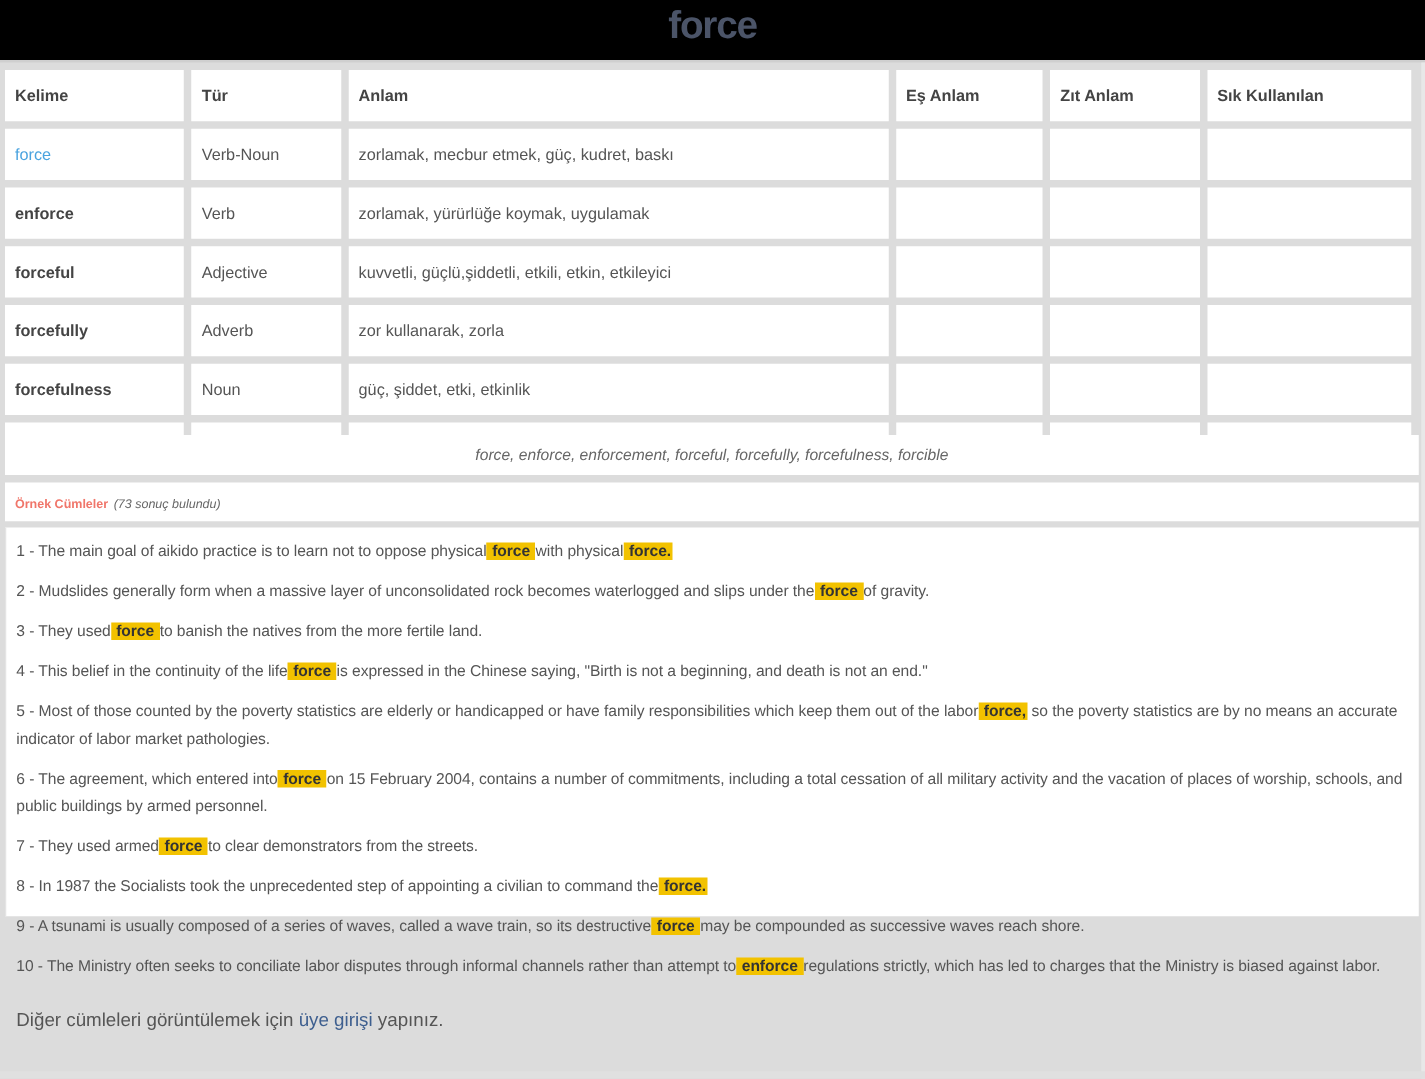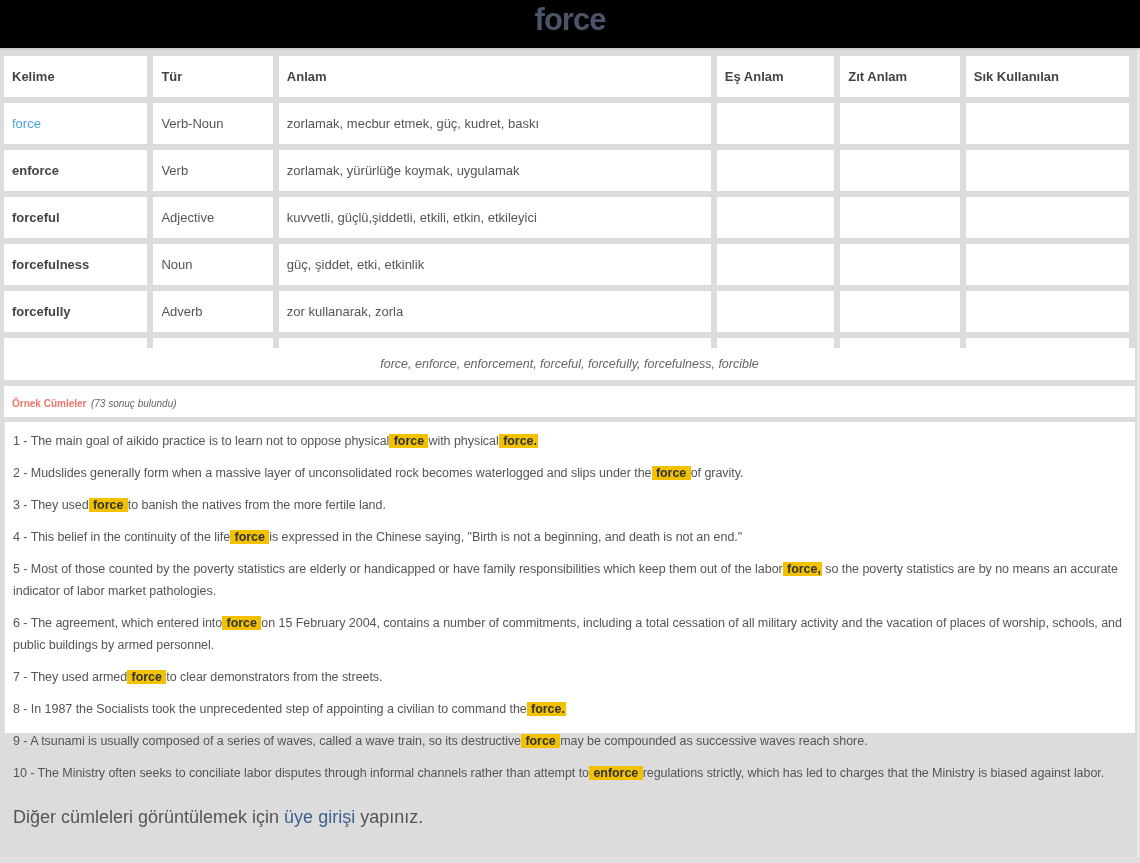--- a/index.html
+++ b/index.html
@@ -83,21 +83,21 @@
       margin-bottom: 10px;
       letter-spacing: -0.05px;
     }
     .hl {
       background: #f2c200;
       color: #333;
       font-weight: bold;
       padding: 0 1px;
     }
     .login-note {
-      font-size: 18px;
+      font-size: 15px;
       color: #555;
       margin-top: 22px;
       line-height: 22px;
     }
     .login-note a { color: #3e5f8f; text-decoration: none; }
     .right-edge {
       position: absolute; left: 1137px; top: 50px; width: 3px; height: 813px; background: #e8e8e8;
     }
     .bottom-edge {
       position: absolute; left: 0; top: 857px; width: 1140px; height: 6px; background: #e0e0e0;
@@ -141,31 +141,31 @@
     </tr>
     <tr>
       <td class="word">forceful</td>
       <td>Adjective</td>
       <td>kuvvetli, güçlü,şiddetli, etkili, etkin, etkileyici</td>
       <td></td>
       <td></td>
       <td></td>
     </tr>
     <tr>
+      <td class="word">forcefully</td>
+      <td>Adverb</td>
+      <td>zor kullanarak, zorla</td>
+      <td></td>
+      <td></td>
+      <td></td>
+    </tr>
+    <tr>
       <td class="word">forcefulness</td>
       <td>Noun</td>
       <td>güç, şiddet, etki, etkinlik</td>
-      <td></td>
-      <td></td>
-      <td></td>
-    </tr>
-    <tr>
-      <td class="word">forcefully</td>
-      <td>Adverb</td>
-      <td>zor kullanarak, zorla</td>
       <td></td>
       <td></td>
       <td></td>
     </tr>
     <tr>
       <td class="word">forcible</td>
       <td>Adjective</td>
       <td>etkili, zorla yapılan</td>
       <td></td>
       <td></td>

